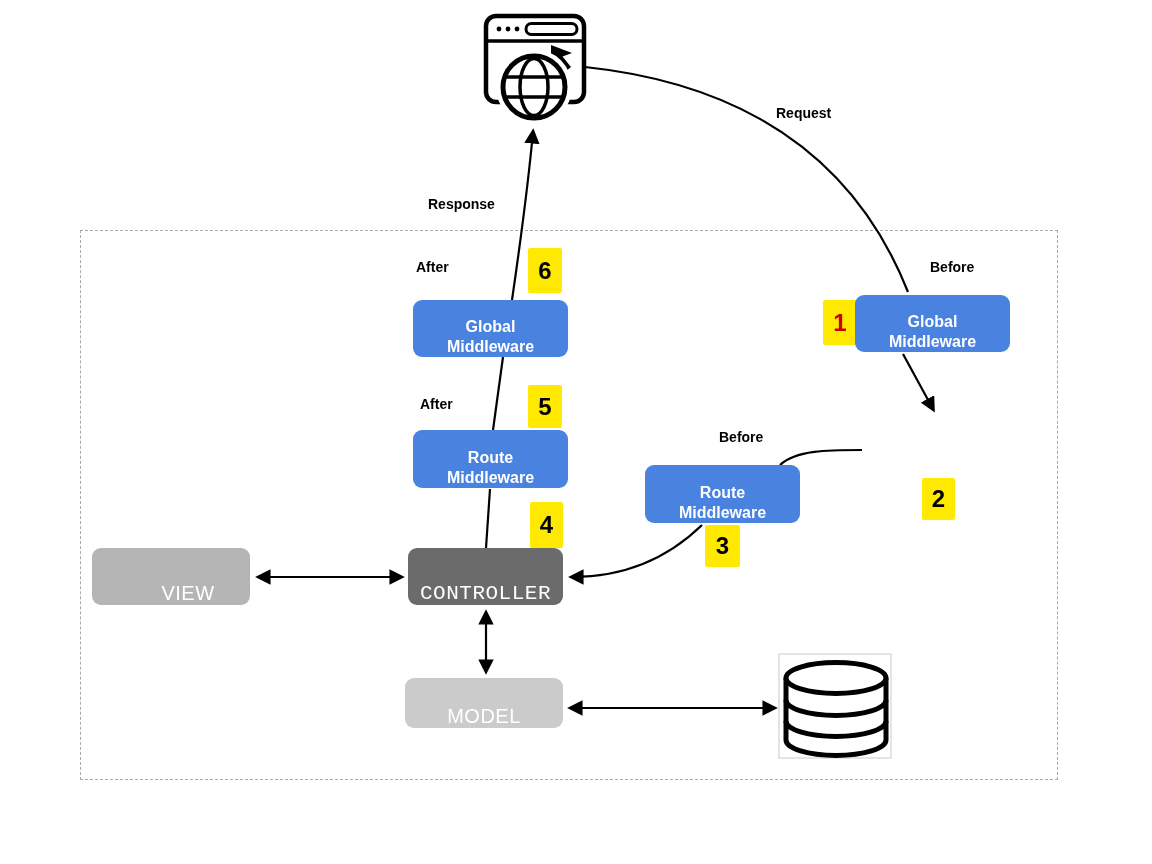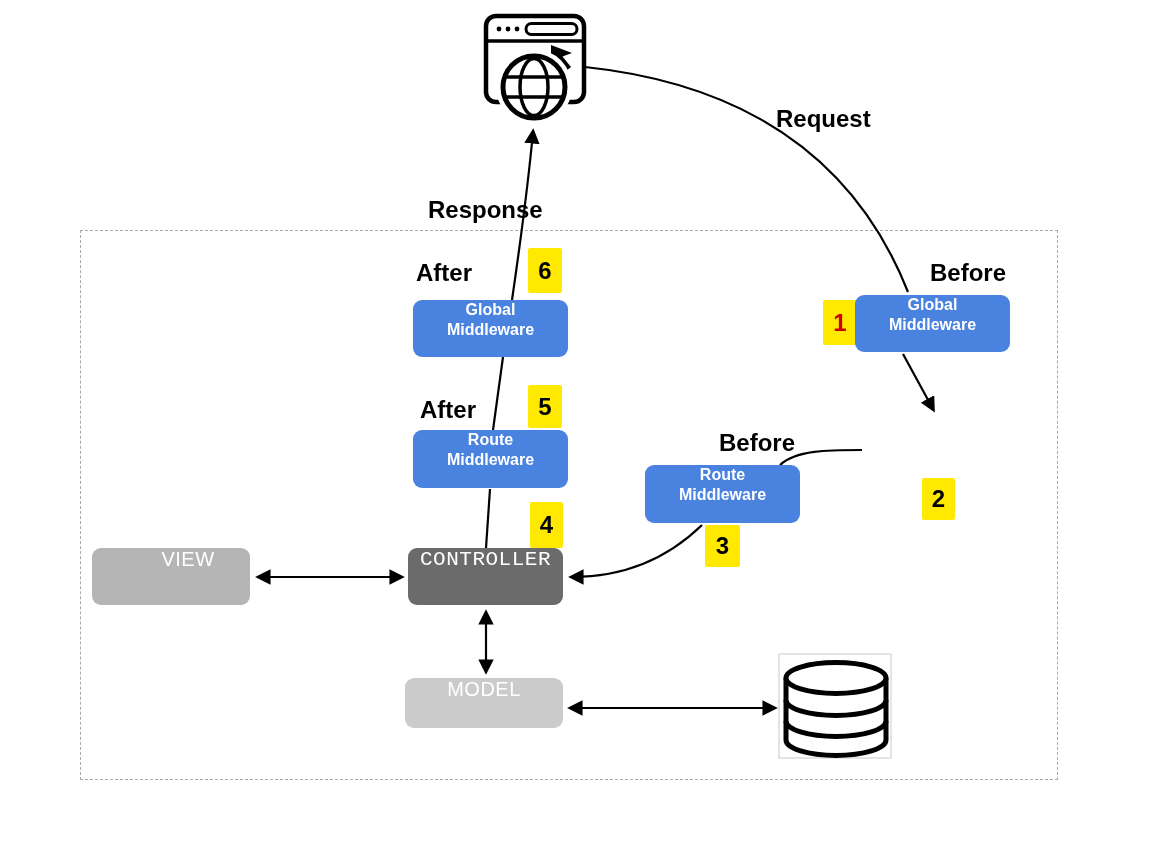--- a/index.html
+++ b/index.html
@@ -12,35 +12,35 @@
     font-family:"Liberation Sans", sans-serif;
   }
   .abs{position:absolute;}
   #pipeline-boundary{
     left:80px; top:230px; width:978px; height:550px;
     border:1.5px dashed #a9a9a9;
     box-sizing:border-box;
   }
   svg.layer{left:0;top:0;width:1152px;height:864px;}
   .node{
-    display:flex; align-items:flex-start; justify-content:center; text-align:center;
+    display:flex; align-items:flex-end; justify-content:center; text-align:center;
     border-radius:9px; color:#fff; box-sizing:border-box;
   }
   .node-blue{background:var(--blue); font-weight:bold; font-size:16px; line-height:1.25;}
   .node-blue .lbl{display:inline-block; max-width:112px;}
   .node-router{background:var(--blue); font-weight:bold; font-size:17px; letter-spacing:.5px;}
   .node-dark{background:var(--dark-gray); font-size:21px; letter-spacing:.5px;font-family:Liberation Mono, monospace;}
   .node-mid{background:var(--mid-gray); font-size:20px; letter-spacing:.5px;}
   .node-light{background:var(--light-gray); font-size:20px; letter-spacing:.5px;}
   .badge{
     background:var(--badge-yellow); color:#000; font-weight:bold; font-size:24px;
     display:flex; align-items:center; justify-content:center; border-radius:2px;
   }
   .badge.red{color:var(--badge-red-text);}
-  .flow-label{font-weight:bold; font-size:24px; color:#000; white-space:nowrap;}
+  .flow-label{font-weight:bold; font-size:14px; color:#000; white-space:nowrap;}
 </style>
 </head>
 <body>
 
 <div id="canvas">
 
   <div class="abs" id="pipeline-boundary"></div>
 
   <svg class="abs layer" viewBox="0 0 1152 864">
     <defs>

